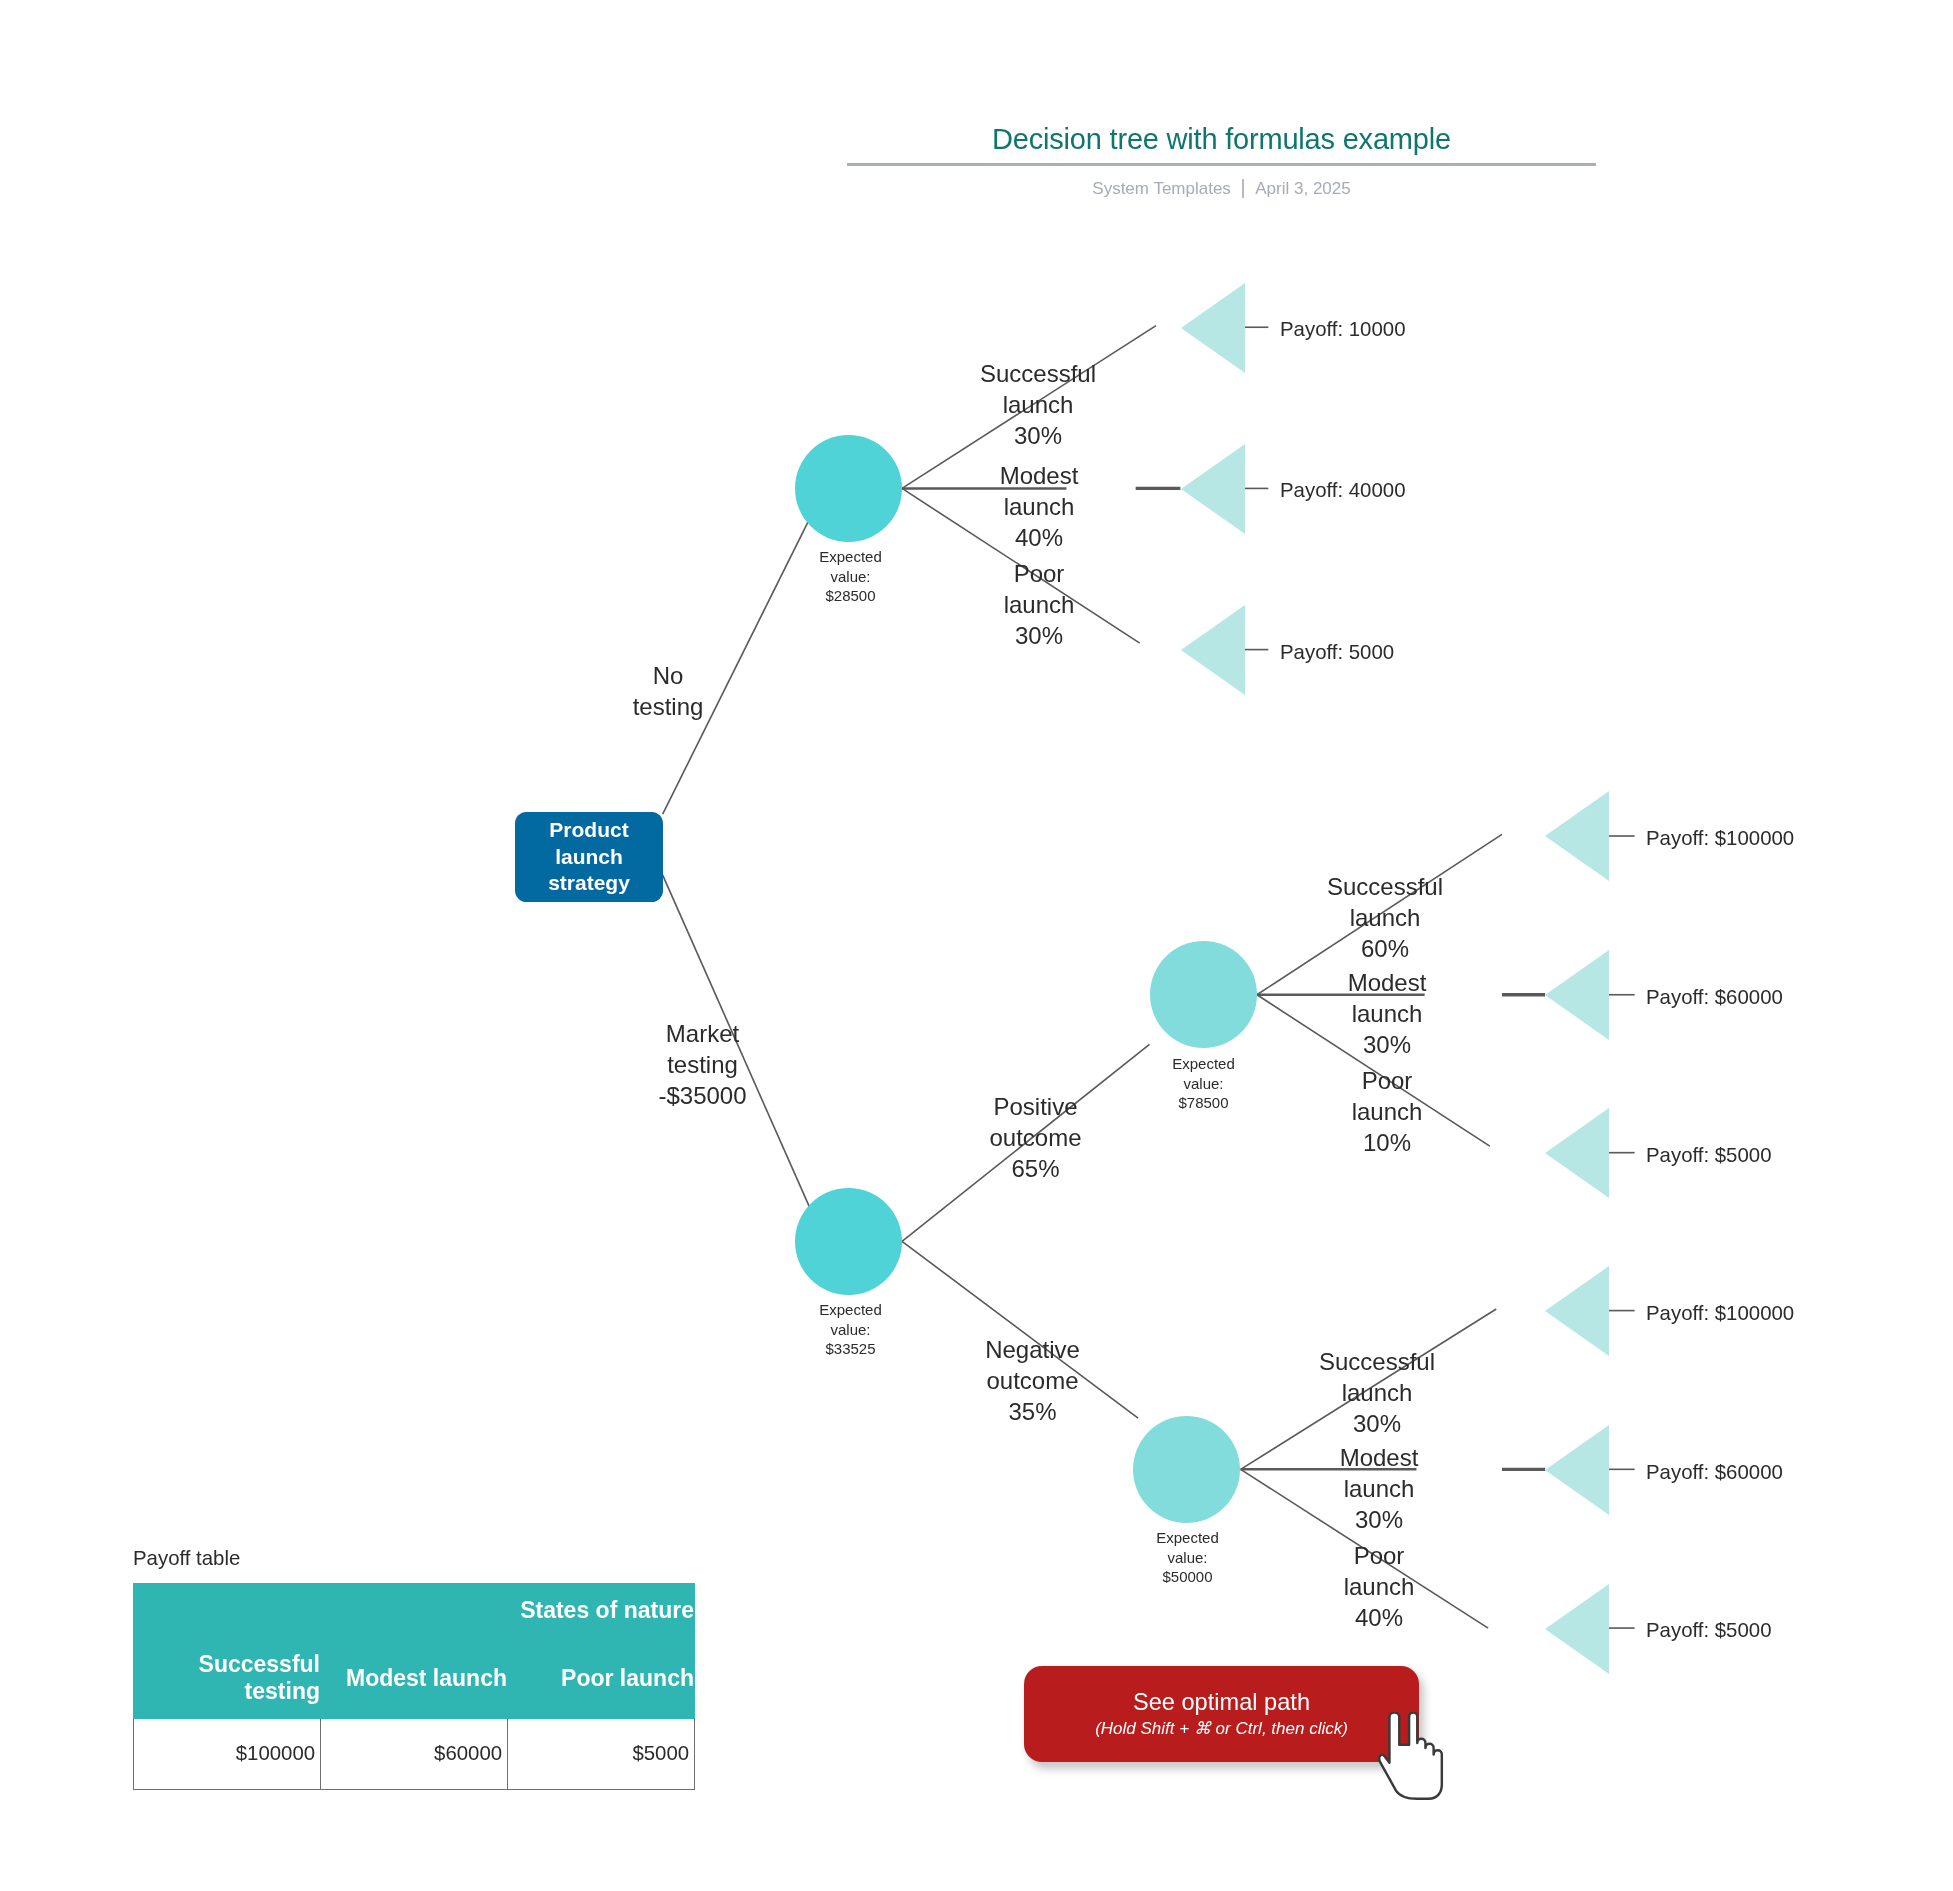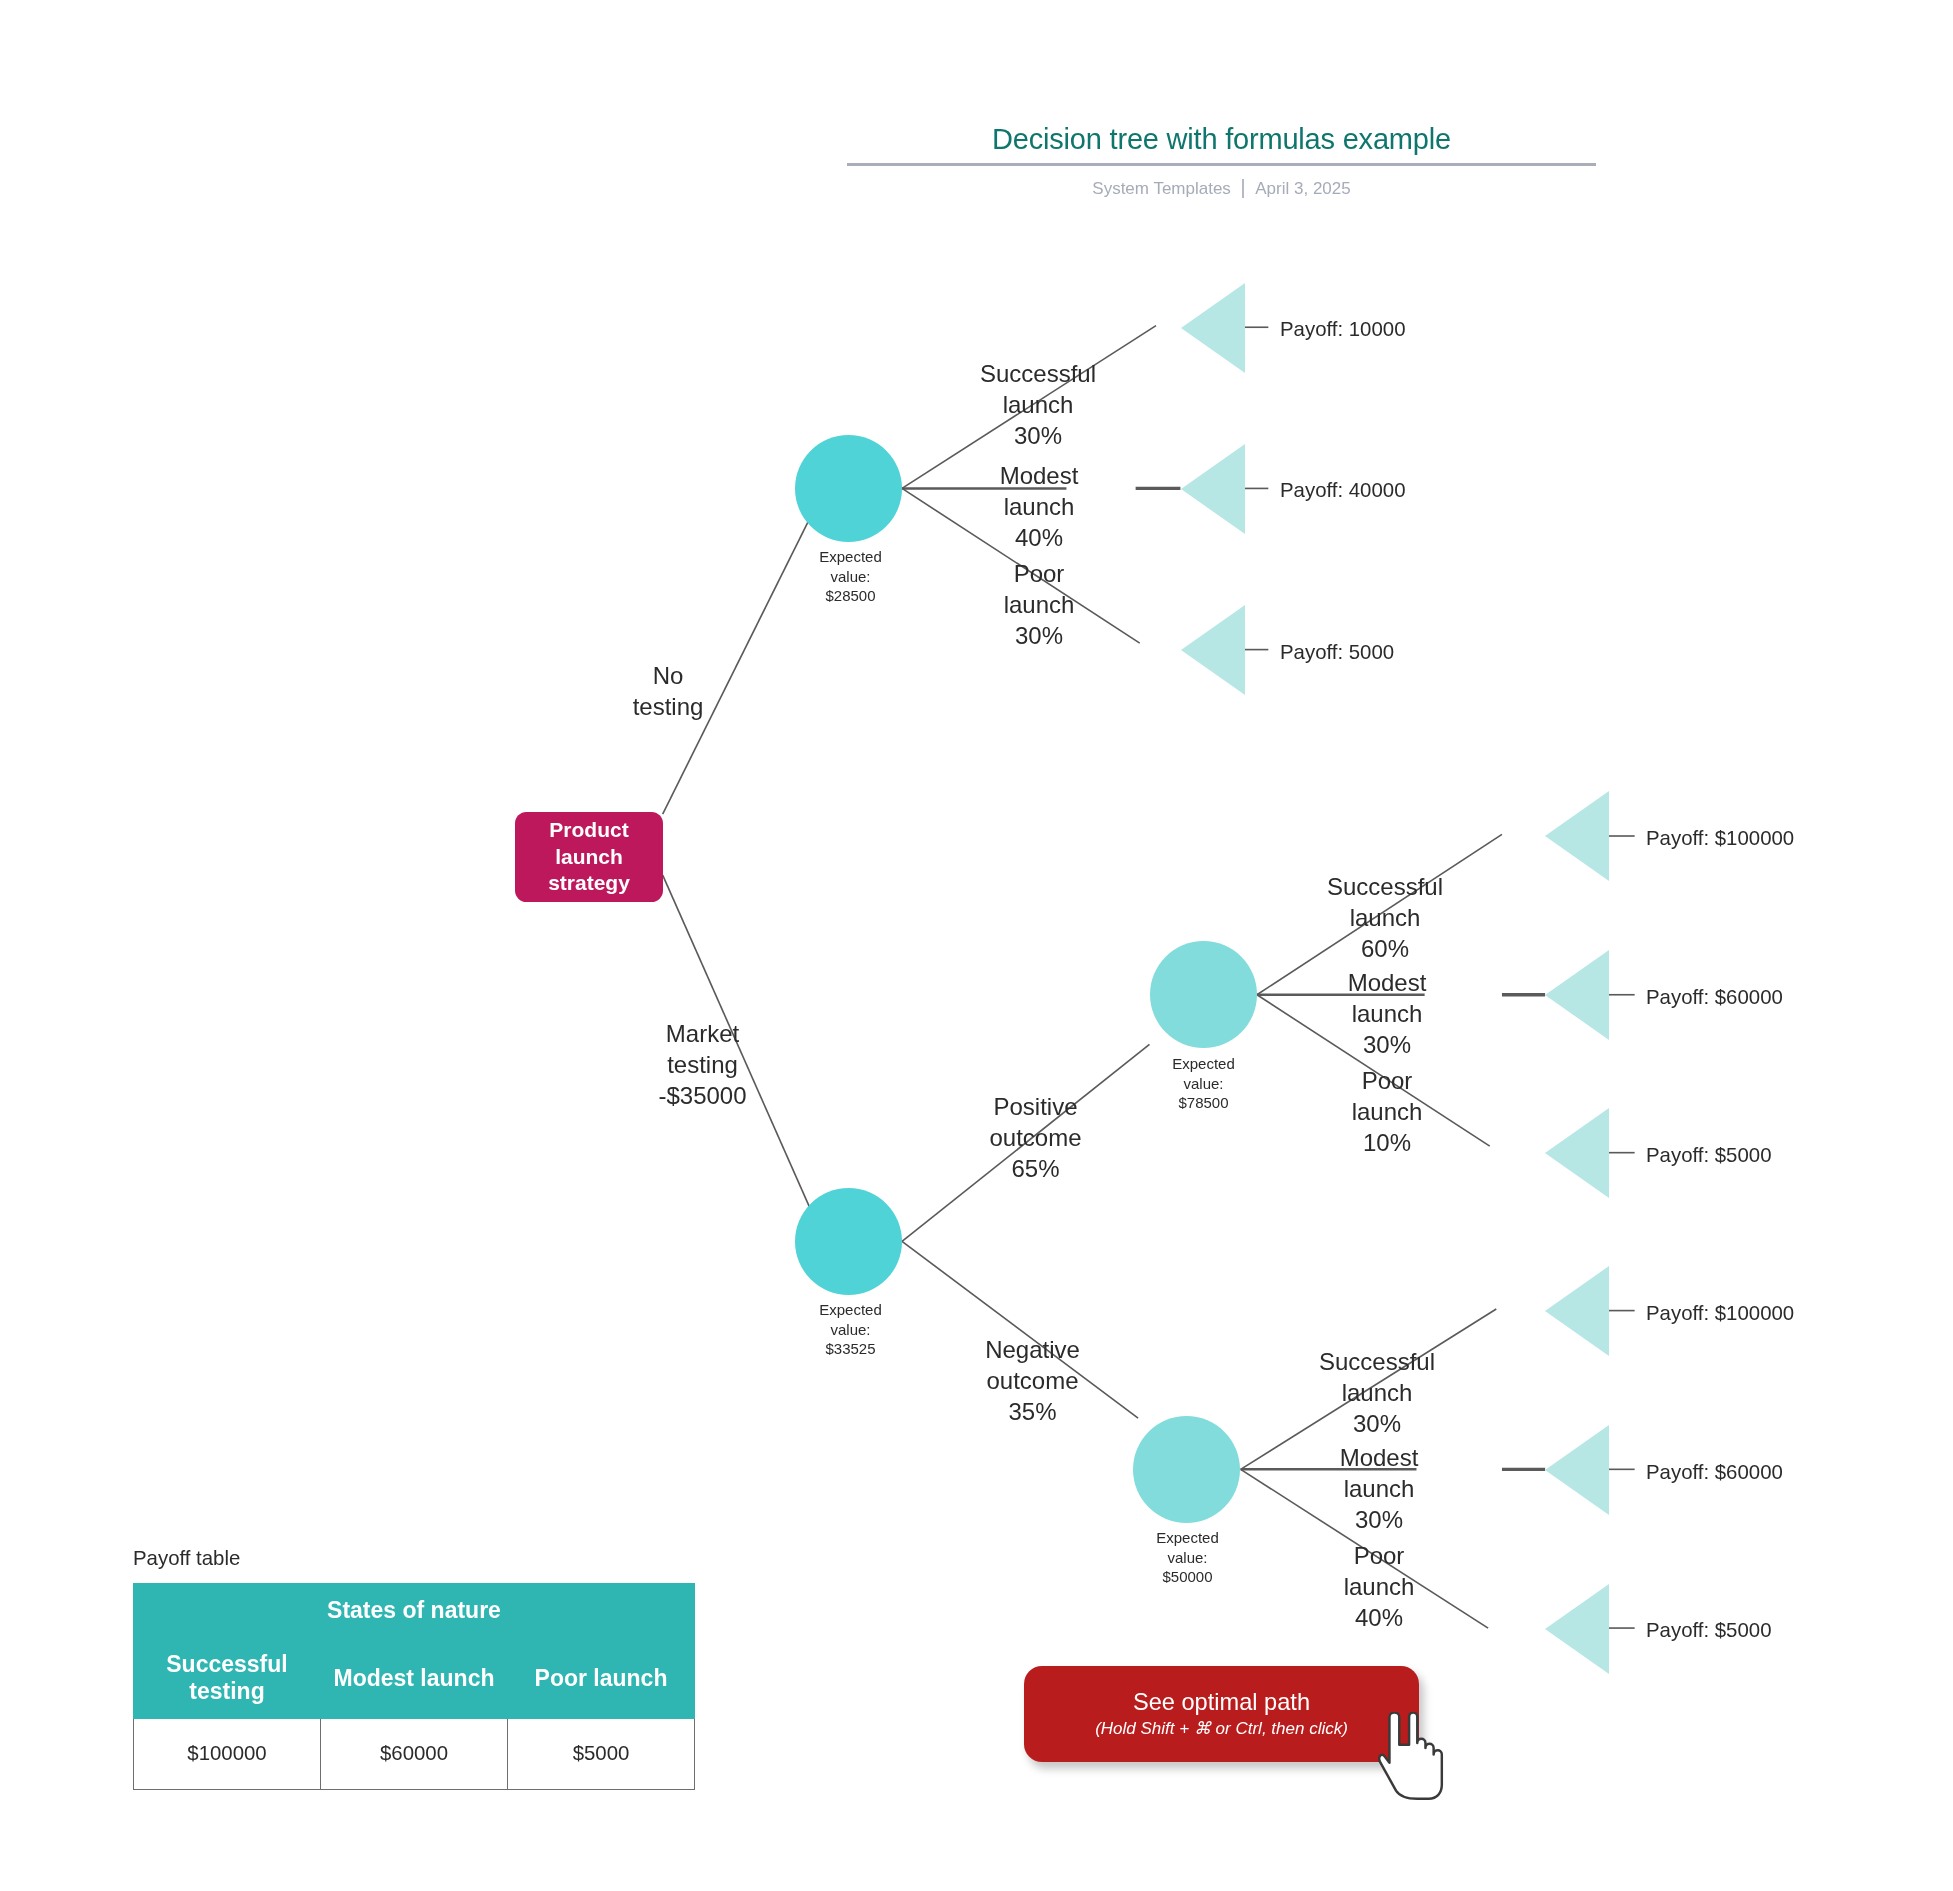--- a/index.html
+++ b/index.html
@@ -61,21 +61,21 @@
     left: 0; top: 0;
     width: 1953px;
     height: 1891px;
     pointer-events: none;
   }
   #wires line { stroke: #5a5a5a; }
 
   
   .decision-box {
     position: absolute;
-    background: #be185d;
+    background: #0369a1;
     border-radius: 11.4px;
     color: #ffffff;
     font-weight: bold;
     font-size: 21px;
     line-height: 1.28;
     display: flex;
     align-items: center;
     justify-content: center;
     text-align: center;
     box-sizing: border-box;
@@ -133,21 +133,21 @@
     color: #2b2b2b;
     margin-bottom: 13px;
   }
   #payoff-table {
     border-collapse: collapse;
     width: 562px;
     table-layout: fixed;
   }
   #payoff-table th, #payoff-table td {
     border: 1.6px solid #6e6e6e;
-    text-align: center;
+    text-align: right;
     font-size: 20.4px;
     color: #2b2b2b;
     font-weight: normal;
     margin-left: 11px;
   }
   #payoff-table thead th {
     background: #2fb5b2;
     color: #ffffff;
     font-weight: bold;
     font-size: 23px;

